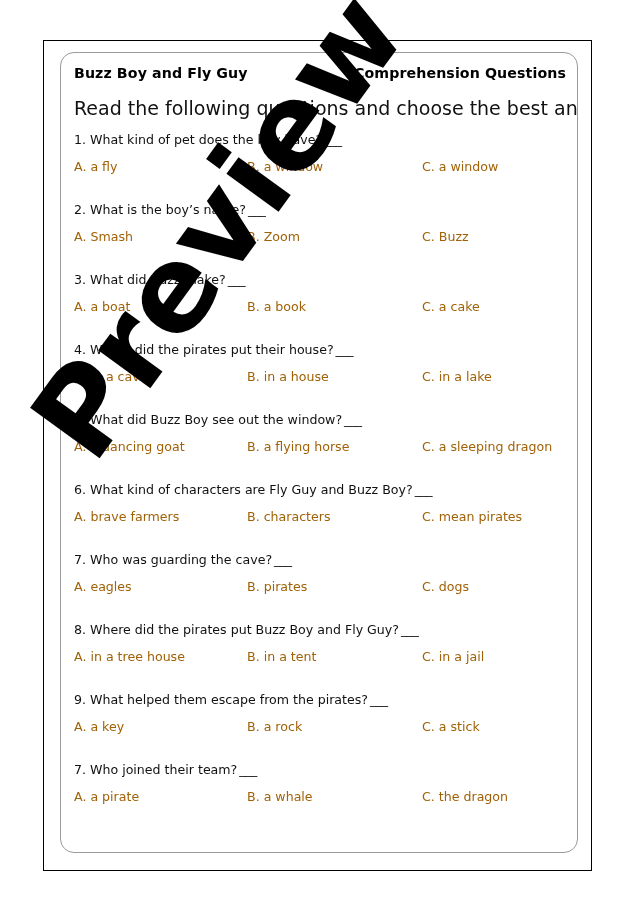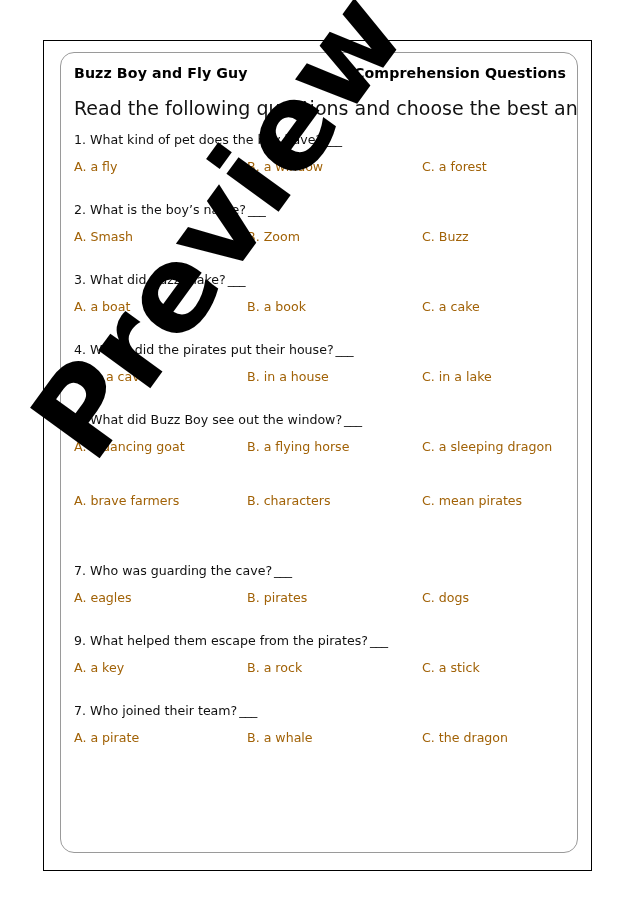--- a/index.html
+++ b/index.html
@@ -162,21 +162,21 @@
 
       <div id="questions-list">
 
         <div class="question-block">
           <div class="question-prompt">
             <span>1. What kind of pet does the boy have?</span><span class="blank-line">___</span>
           </div>
           <div class="options-row">
             <span class="option col-a">A. a fly</span>
             <span class="option col-b">B. a window</span>
-            <span class="option col-c">C. a forest</span>
+            <span class="option col-c">C. a window</span>
           </div>
         </div>
 
         <div class="question-block">
           <div class="question-prompt">
             <span>2. What is the boy’s name?</span><span class="blank-line">___</span>
           </div>
           <div class="options-row">
             <span class="option col-a">A. Smash</span>
             <span class="option col-b">B. Zoom</span>
@@ -211,38 +211,51 @@
             <span>5. What did Buzz Boy see out the window?</span><span class="blank-line">___</span>
           </div>
           <div class="options-row">
             <span class="option col-a">A. a dancing goat</span>
             <span class="option col-b">B. a flying horse</span>
             <span class="option col-c">C. a sleeping dragon</span>
           </div>
         </div>
 
         <div class="question-block">
+          <div class="question-prompt">
+            <span>6. What kind of characters are Fly Guy and Buzz Boy?</span><span class="blank-line">___</span>
+          </div>
           <div class="options-row">
             <span class="option col-a">A. brave farmers</span>
             <span class="option col-b">B. characters</span>
             <span class="option col-c">C. mean pirates</span>
           </div>
         </div>
 
         <div class="question-block">
           <div class="question-prompt">
             <span>7. Who was guarding the cave?</span><span class="blank-line">___</span>
           </div>
           <div class="options-row">
             <span class="option col-a">A. eagles</span>
             <span class="option col-b">B. pirates</span>
             <span class="option col-c">C. dogs</span>
           </div>
         </div>
 
+        <div class="question-block">
+          <div class="question-prompt">
+            <span>8. Where did the pirates put Buzz Boy and Fly Guy?</span><span class="blank-line">___</span>
+          </div>
+          <div class="options-row">
+            <span class="option col-a">A. in a tree house</span>
+            <span class="option col-b">B. in a tent</span>
+            <span class="option col-c">C. in a jail</span>
+          </div>
+        </div>
 
         <div class="question-block">
           <div class="question-prompt">
             <span>9. What helped them escape from the pirates?</span><span class="blank-line">___</span>
           </div>
           <div class="options-row">
             <span class="option col-a">A. a key</span>
             <span class="option col-b">B. a rock</span>
             <span class="option col-c">C. a stick</span>
           </div>

